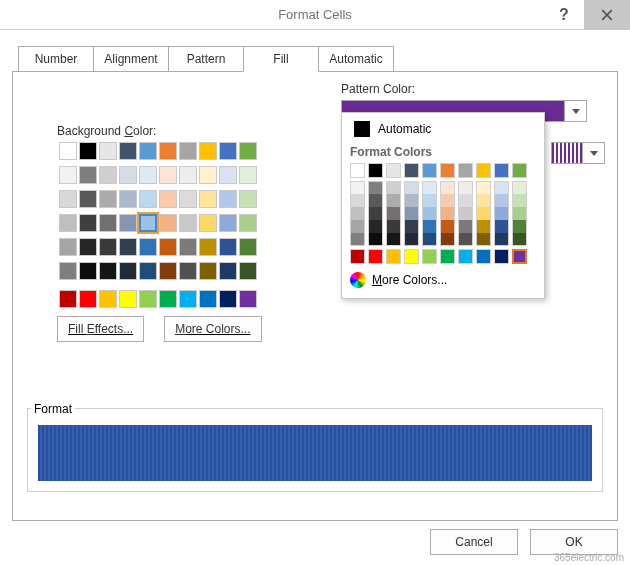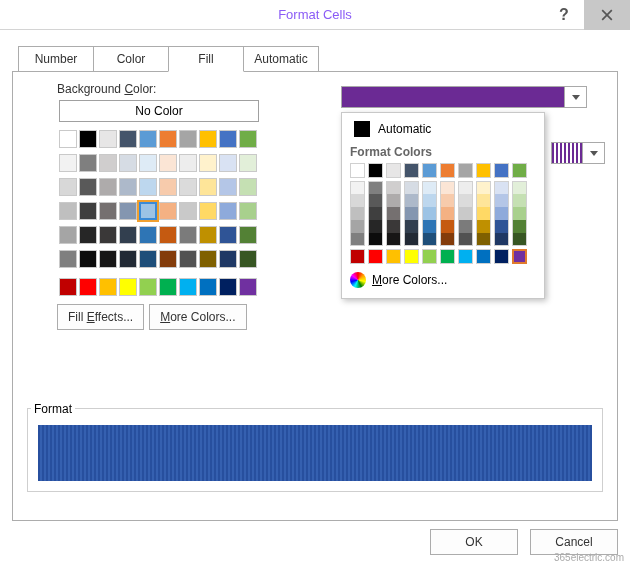--- a/index.html
+++ b/index.html
@@ -1,33 +1,33 @@
 <!DOCTYPE html>
 <html><head>
 <meta charset="utf-8">
 <style>
   * { box-sizing: border-box; font-family: "Segoe UI", Tahoma, sans-serif; font-size: 12px; }
   body { margin: 0; background: #fff; width: 630px; height: 565px; position: relative; }
   .titlebar { height: 30px; background: #fff; border-bottom: 1px solid #d4d4d4; display: flex; align-items: center; justify-content: center; position: relative; }
-  .title { font-size: 13px; color: #8b5cf6; }
+  .title { font-size: 13px; color: #737373; }
   .help-btn { position: absolute; right: 46px; top: 0; width: 40px; height: 30px; display:flex;align-items:center;justify-content:center; font-size:16px; font-weight:bold; color:#555; }
   .close-btn { position: absolute; right: 0; top: 0; width: 46px; height: 30px; background:#c8c8c8; display:flex;align-items:center;justify-content:center; }
   .close-btn svg { width:12px; height:12px; }
   .dialog-body { padding: 6px 12px 0 12px; }
   .tabs { display:flex; margin: 10px 0 0 6px; }
   .tab { border:1px solid #acacac; border-bottom:none; background:#fff; padding:5px 8px; text-align:center; width:76px; margin-right:-1px; color:#333; position:relative; }
   .tab.active { background:#fff; z-index:2; border-bottom:1px solid #fff; }
   .tab-panel { border:1px solid #acacac; margin-top:-1px; padding:10px 14px 14px 14px; height:450px; position:relative; }
   .section-label { color:#333; margin-bottom:4px; }
   .no-color { border:1px solid #a0a0a0; width:200px; height:22px; display:flex; align-items:center; justify-content:center; margin:2px 0 8px 2px; }
   .swatch-row { display:flex; gap:2px; margin:2px 0 6px 2px; }
   .sw { width:18px; height:18px; border:1px solid #c9c9c9; }
   .sw.sel { outline:2px solid #f0a030; outline-offset:0; border:2px solid #3a8ad6; }
   .btn { border:1px solid #acacac; background:#fdfdfd; padding:5px 10px; color:#333; }
-  .fill-effects-row { display:flex; gap:5px; margin-top:8px; }
+  .fill-effects-row { display:flex; gap:20px; margin-top:8px;text-decoration:underline; }
   .right-col { position:absolute; left:328px; top:10px; width:246px; }
   .pattern-color-box { border:1px solid #a9a9a9; height:22px; display:flex; margin-top:4px; }
   .pc-fill { flex:1; background:#6b2a94; }
   .pc-arrow { width:22px; border-left:1px solid #a9a9a9; display:flex; align-items:center; justify-content:center; }
   .dropdown-arrow { width:0;height:0;border-left:4px solid transparent;border-right:4px solid transparent;border-top:5px solid #555; }
   .pattern-style-box { position:absolute; right:0; top:60px; display:flex; }
   .pat-preview { width:32px; height:22px; border:1px solid #a9a9a9; display:flex; }
   .pat-lines { width:100%; height:100%; background: repeating-linear-gradient(90deg, #6b2a94 0 2px, #fff 2px 4px); }
   .pat-arrow { width:22px; height:22px; border:1px solid #a9a9a9; border-left:none; display:flex;align-items:center;justify-content:center; }
   .popup { position:absolute; left:328px; top:40px; width:204px; background:#fff; border:1px solid #c8c8c8; box-shadow:2px 2px 6px rgba(0,0,0,0.25); padding:6px 8px 10px 8px; z-index:5; }
@@ -64,30 +64,30 @@
   <div class="close-btn">
     <svg viewBox="0 0 10 10">
         <path d="M1 1 L9 9 M9 1 L1 9" stroke="#555" stroke-width="1.4"></path>
       </svg>
   </div>
 </div>
 
 <div class="dialog-body">
   <div class="tabs">
     <div class="tab">Number</div>
-    <div class="tab">Color</div>
+    <div class="tab">Alignment</div>
+    <div class="tab">Pattern</div>
     <div class="tab active">Fill</div>
     <div class="tab">Automatic</div>
   </div>
 
   <div class="tab-panel">
 
-    <div style="width:280px; margin-left:30px;">
+    <div style="width:280px; margin-left:30px;margin-top:42px;">
       <div class="section-label">Background <span class="underline-accel">C</span>olor:</div>
-      <div class="no-color">No Color</div>
       <div id="bg-row1" class="swatch-row">
           <div class="sw" style="background: rgb(255, 255, 255);"></div>
           <div class="sw" style="background: rgb(0, 0, 0);"></div>
           <div class="sw" style="background: rgb(231, 230, 230);"></div>
           <div class="sw" style="background: rgb(68, 84, 106);"></div>
           <div class="sw" style="background: rgb(91, 155, 213);"></div>
           <div class="sw" style="background: rgb(237, 125, 49);"></div>
           <div class="sw" style="background: rgb(165, 165, 165);"></div>
           <div class="sw" style="background: rgb(255, 192, 0);"></div>
           <div class="sw" style="background: rgb(68, 114, 196);"></div>
@@ -167,20 +167,21 @@
           <div class="sw" style="background: rgb(0, 32, 96);"></div>
           <div class="sw" style="background: rgb(112, 48, 160);"></div>
         </div>
       <div class="fill-effects-row">
         <button class="btn">Fill <span class="underline-accel">E</span>ffects...</button>
         <button class="btn"><span class="underline-accel">M</span>ore Colors...</button>
       </div>
     </div>
 
     <div class="right-col">
+      <div class="section-label">Pattern Color:</div>
       <div class="pattern-color-box">
         <div class="pc-fill"></div>
         <div class="pc-arrow">
             <div class="dropdown-arrow"></div>
           </div>
       </div>
     </div>
 
     <div class="pattern-style-box" style="left:538px; top:70px; position:absolute;">
       <div class="pat-preview">
@@ -303,17 +304,17 @@
       <span class="sample-label">Format</span>
       <div class="sample-box">
         <div class="sample-fill"></div>
       </div>
     </div>
 
   </div>
 </div>
 
 <div class="footer-btns">
+  <button class="btn">Cancel</button>
   <button class="btn">OK</button>
-  <button class="btn">Cancel</button>
 </div>
 
 <div class="watermark">365electric.com</div>
 
 </body></html>

